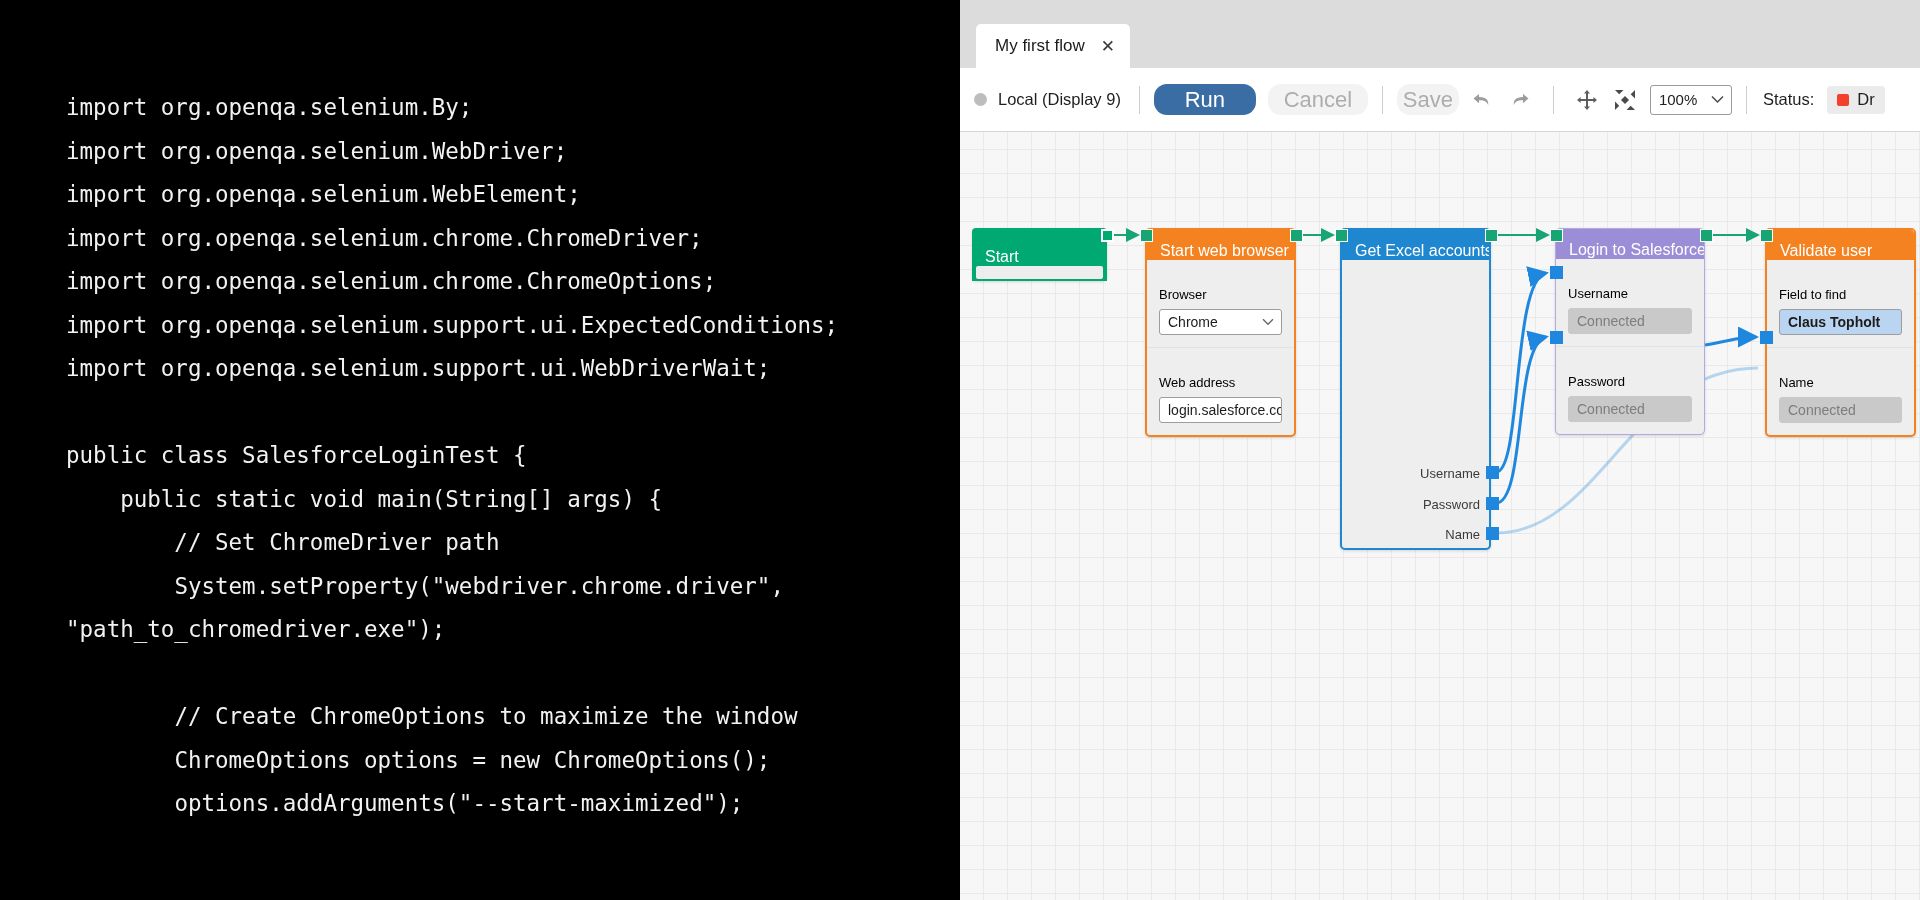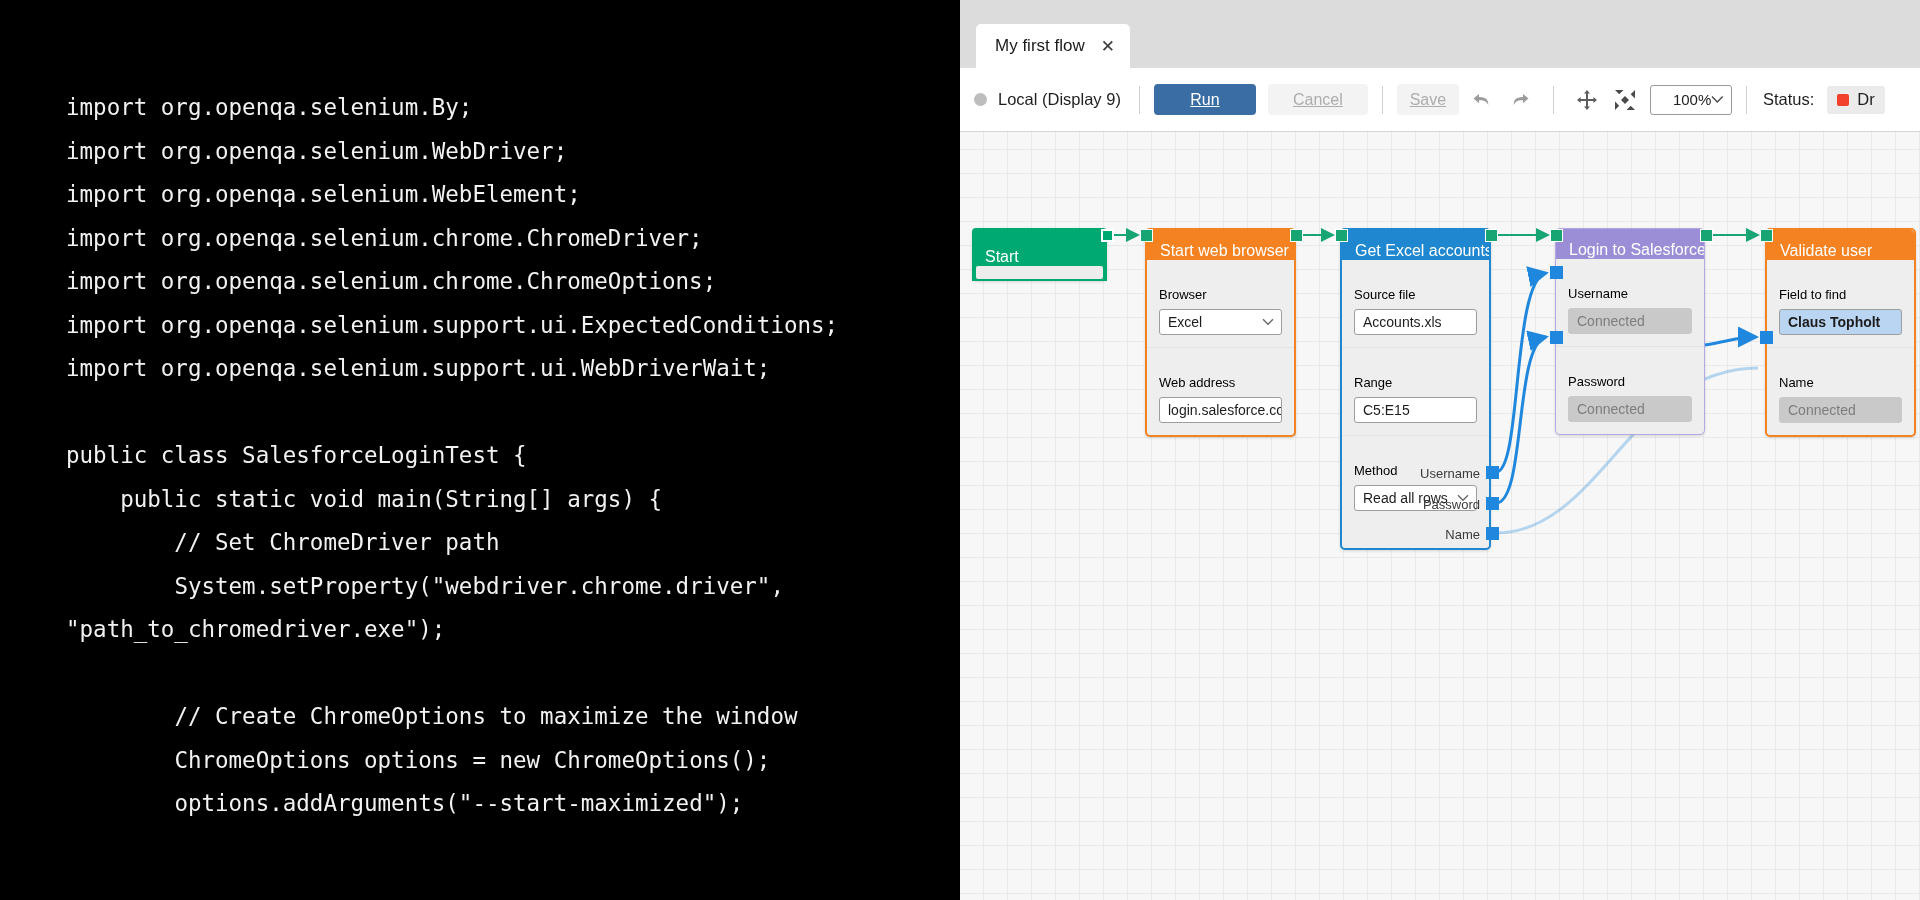--- a/index.html
+++ b/index.html
@@ -81,24 +81,24 @@
     display: flex; align-items: center; gap: 11px;
     padding-right: 4px;
   }
   .runner-dot {
     width: 13px; height: 13px; border-radius: 50%;
     background: #bdbdbd;
   }
   .runner-label { font-size: 16.5px; color: #1f1f1f; white-space: nowrap; }
 
   .btn {
-    border: none; border-radius: 4px;
-    font-size: 16px; font-family: "Liberation Sans", sans-serif;
+    border: none; border-radius: 13px;
+    font-size: 22px; font-family: "Liberation Sans", sans-serif;
     cursor: pointer; white-space: nowrap;
-    display: inline-flex; align-items: center; justify-content: center; text-decoration: underline;
+    display: inline-flex; align-items: center; justify-content: center;
   }
   .btn-run {
     background: #3a6da4; color: #ffffff;
     width: 102px; height: 31px;
   }
   .btn-cancel {
     background: #f3f3f3; color: #adadad;
     width: 100px; height: 31px; cursor: default;
   }
   .btn-save {
@@ -111,21 +111,21 @@
     display: inline-flex; align-items: center; justify-content: center;
     cursor: pointer;
   }
   .icon-btn svg { display: block; }
 
   .zoom-select {
     width: 82px; height: 30px;
     border: 1px solid #9a9a9a; border-radius: 3px;
     background: #fff;
     display: flex; align-items: center; justify-content: space-between;
-    padding: 0 7px 0 22px;
+    padding: 0 7px 0 8px;
     font-size: 15px; color: #222; cursor: pointer;
     margin-left: 6px;
   }
   .chev { display: block; }
 
   .status-wrap {
     display: flex; align-items: center; gap: 13px;
     margin-left: 2px; white-space: nowrap;
   }
   .status-label { font-size: 16.5px; color: #1f1f1f; }
@@ -328,63 +328,40 @@
       <span class="port white" style="left:141px; top:97px; border:2px solid #ffffff; background:#00a971;"></span>
 
       <div class="node" style="left:185px; top:96px; width:151px; border:2px solid #f58220; background:#eeeeee;">
         <div class="node-hdr" style="background:#f58220;">
           <span>Start web browser</span>
         </div>
         <div class="node-body">
           <div class="field-row">
             <div class="field-label">Browser</div>
             <div class="field-input">
-              <span>Excel</span>
+              <span>Chrome</span>
               <svg width="12" height="8" viewBox="0 0 12 8">
                 <path d="M1 1.3 L6 6.3 L11 1.3" stroke="#6a6a6a" stroke-width="1.4" fill="none"></path>
               </svg>
             </div>
           </div>
           <div class="field-row">
             <div class="field-label">Web address</div>
             <div class="field-input">
               <span>login.salesforce.com</span>
             </div>
           </div>
         </div>
       </div>
       <span class="port green" style="left:180px; top:97px;"></span>
       <span class="port green" style="left:330px; top:97px;"></span>
 
       <div class="node" style="left:380px; top:96px; width:151px; border:2px solid #1e87d0; background:#eeeeee; height:322px;">
         <div class="node-hdr" style="background:#1e87d0;">
           <span>Get Excel accounts</span>
-        </div>
-        <div class="node-body">
-          <div class="field-row">
-            <div class="field-label">Source file</div>
-            <div class="field-input">
-              <span>Accounts.xls</span>
-            </div>
-          </div>
-          <div class="field-row">
-            <div class="field-label">Range</div>
-            <div class="field-input">
-              <span>C5:E15</span>
-            </div>
-          </div>
-          <div class="field-row">
-            <div class="field-label">Method</div>
-            <div class="field-input">
-              <span>Read all rows</span>
-              <svg width="12" height="8" viewBox="0 0 12 8">
-                <path d="M1 1.3 L6 6.3 L11 1.3" stroke="#6a6a6a" stroke-width="1.4" fill="none"></path>
-              </svg>
-            </div>
-          </div>
         </div>
       </div>
       <span class="port green" style="left:375px; top:97px;"></span>
       <span class="port green" style="left:525px; top:97px;"></span>
 
       <span class="out-label" style="left:425px; top:334px; width:95px;">Username</span>
       <span class="port blue" style="left:526px; top:334px;"></span>
 
       <span class="out-label" style="left:425px; top:365px; width:95px;">Password</span>
       <span class="port blue" style="left:526px; top:365px;"></span>

